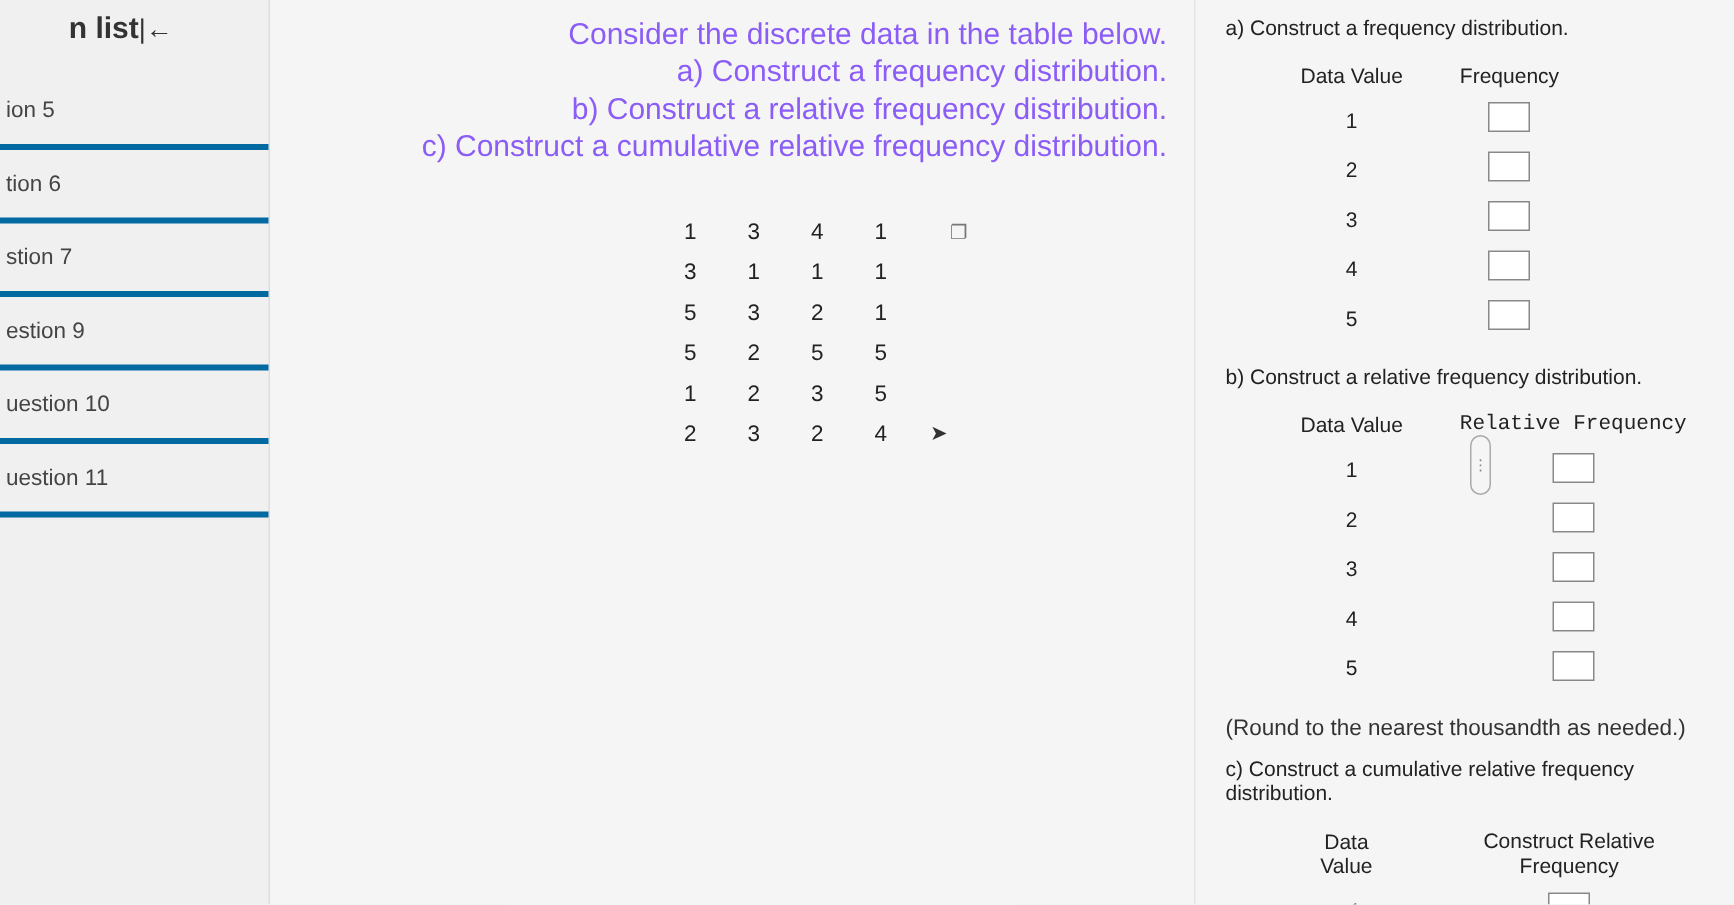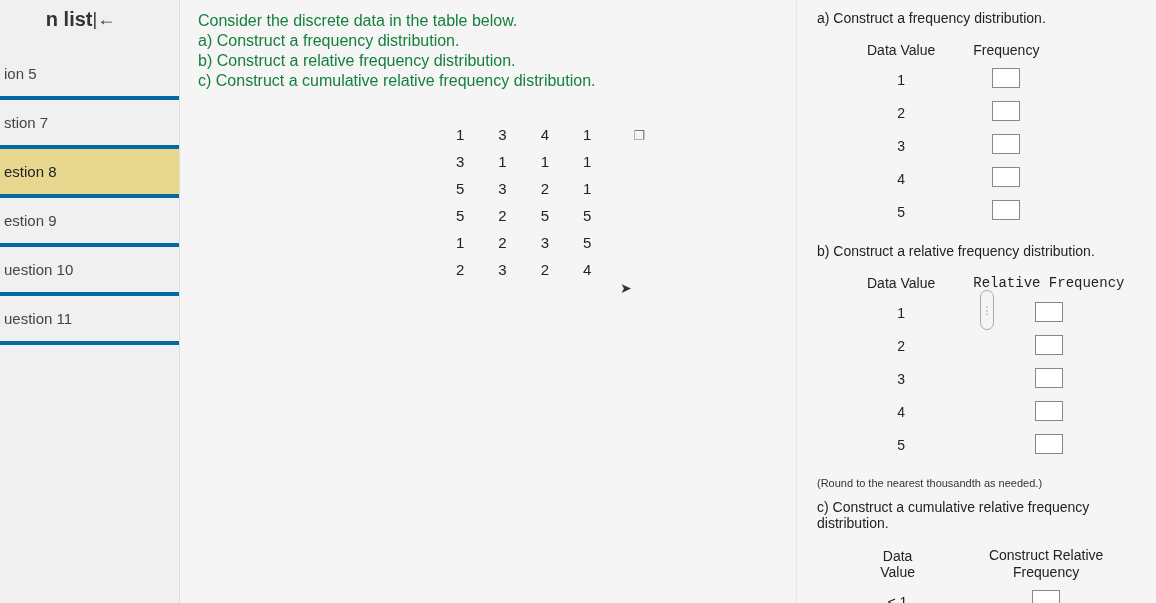--- a/index.html
+++ b/index.html
@@ -39,21 +39,21 @@
     .nav-item.active {
       background: #e8d88f;
       color: #222;
     }
     .main {
       flex: 1;
       background: #f5f5f5;
       padding: 12px 18px;
       position: relative;
     }
-    .prompt { font-size: 16px; color: #15803d; margin-bottom: 10px; }
+    .prompt { font-size: 20px; color: #8b5cf6; margin-bottom: 10px; text-align: right; }
     .prompt .line { display: block; margin-bottom: 2px; }
     .data-table {
       margin: 30px 0 0 240px;
       font-size: 15px;
       color: #222;
     }
     .data-table td { padding: 4px 16px; text-align: center; }
     .copy-icon { font-size: 13px; color: #777; margin-left: 8px; }
     .cursor-arrow { position: absolute; top: 280px; left: 440px; font-size: 14px; }
     .rightpanel {
@@ -68,21 +68,21 @@
     .section-heading { margin-bottom: 10px; font-weight: normal; }
     .dist-table { margin-left: 30px; margin-bottom: 14px; }
     .dist-table th { font-weight: normal; padding: 4px 18px; font-size: 14px; }
     .dist-table td { padding: 4px 18px; text-align: center; }
     .input-box {
       width: 28px; height: 20px;
       border: 1px solid #888;
       background: #fff;
       display: inline-block;
     }
-    .note { font-size: 11px; color: #333; margin-bottom: 10px; }
+    .note { font-size: 15px; color: #333; margin-bottom: 10px; }
     .drag-handle {
       position: absolute;
       left: 800px;
       top: 290px;
       width: 14px; height: 40px;
       border: 1px solid #aaa;
       border-radius: 7px;
       background: #f5f5f5;
       display: flex;
       align-items: center;
@@ -94,22 +94,22 @@
 </head>
 <body>
 
 <div class="layout">
   <div class="sidebar">
     <div class="sidebar-header">
       <span>n list</span>
       <span class="collapse-icon">|←</span>
     </div>
     <div class="nav-item"><span>ion 5</span></div>
+    <div class="nav-item"><span>tion 6</span></div>
     <div class="nav-item"><span>stion 7</span></div>
-    <div class="nav-item active"><span>estion 8</span></div>
     <div class="nav-item"><span>estion 9</span></div>
     <div class="nav-item"><span>uestion 10</span></div>
     <div class="nav-item"><span>uestion 11</span></div>
   </div>
 
   <div class="main">
     <div class="prompt">
       <span class="line">Consider the discrete data in the table below.</span>
       <span class="line">a) Construct a frequency distribution.</span>
       <span class="line">b) Construct a relative frequency distribution.</span>

